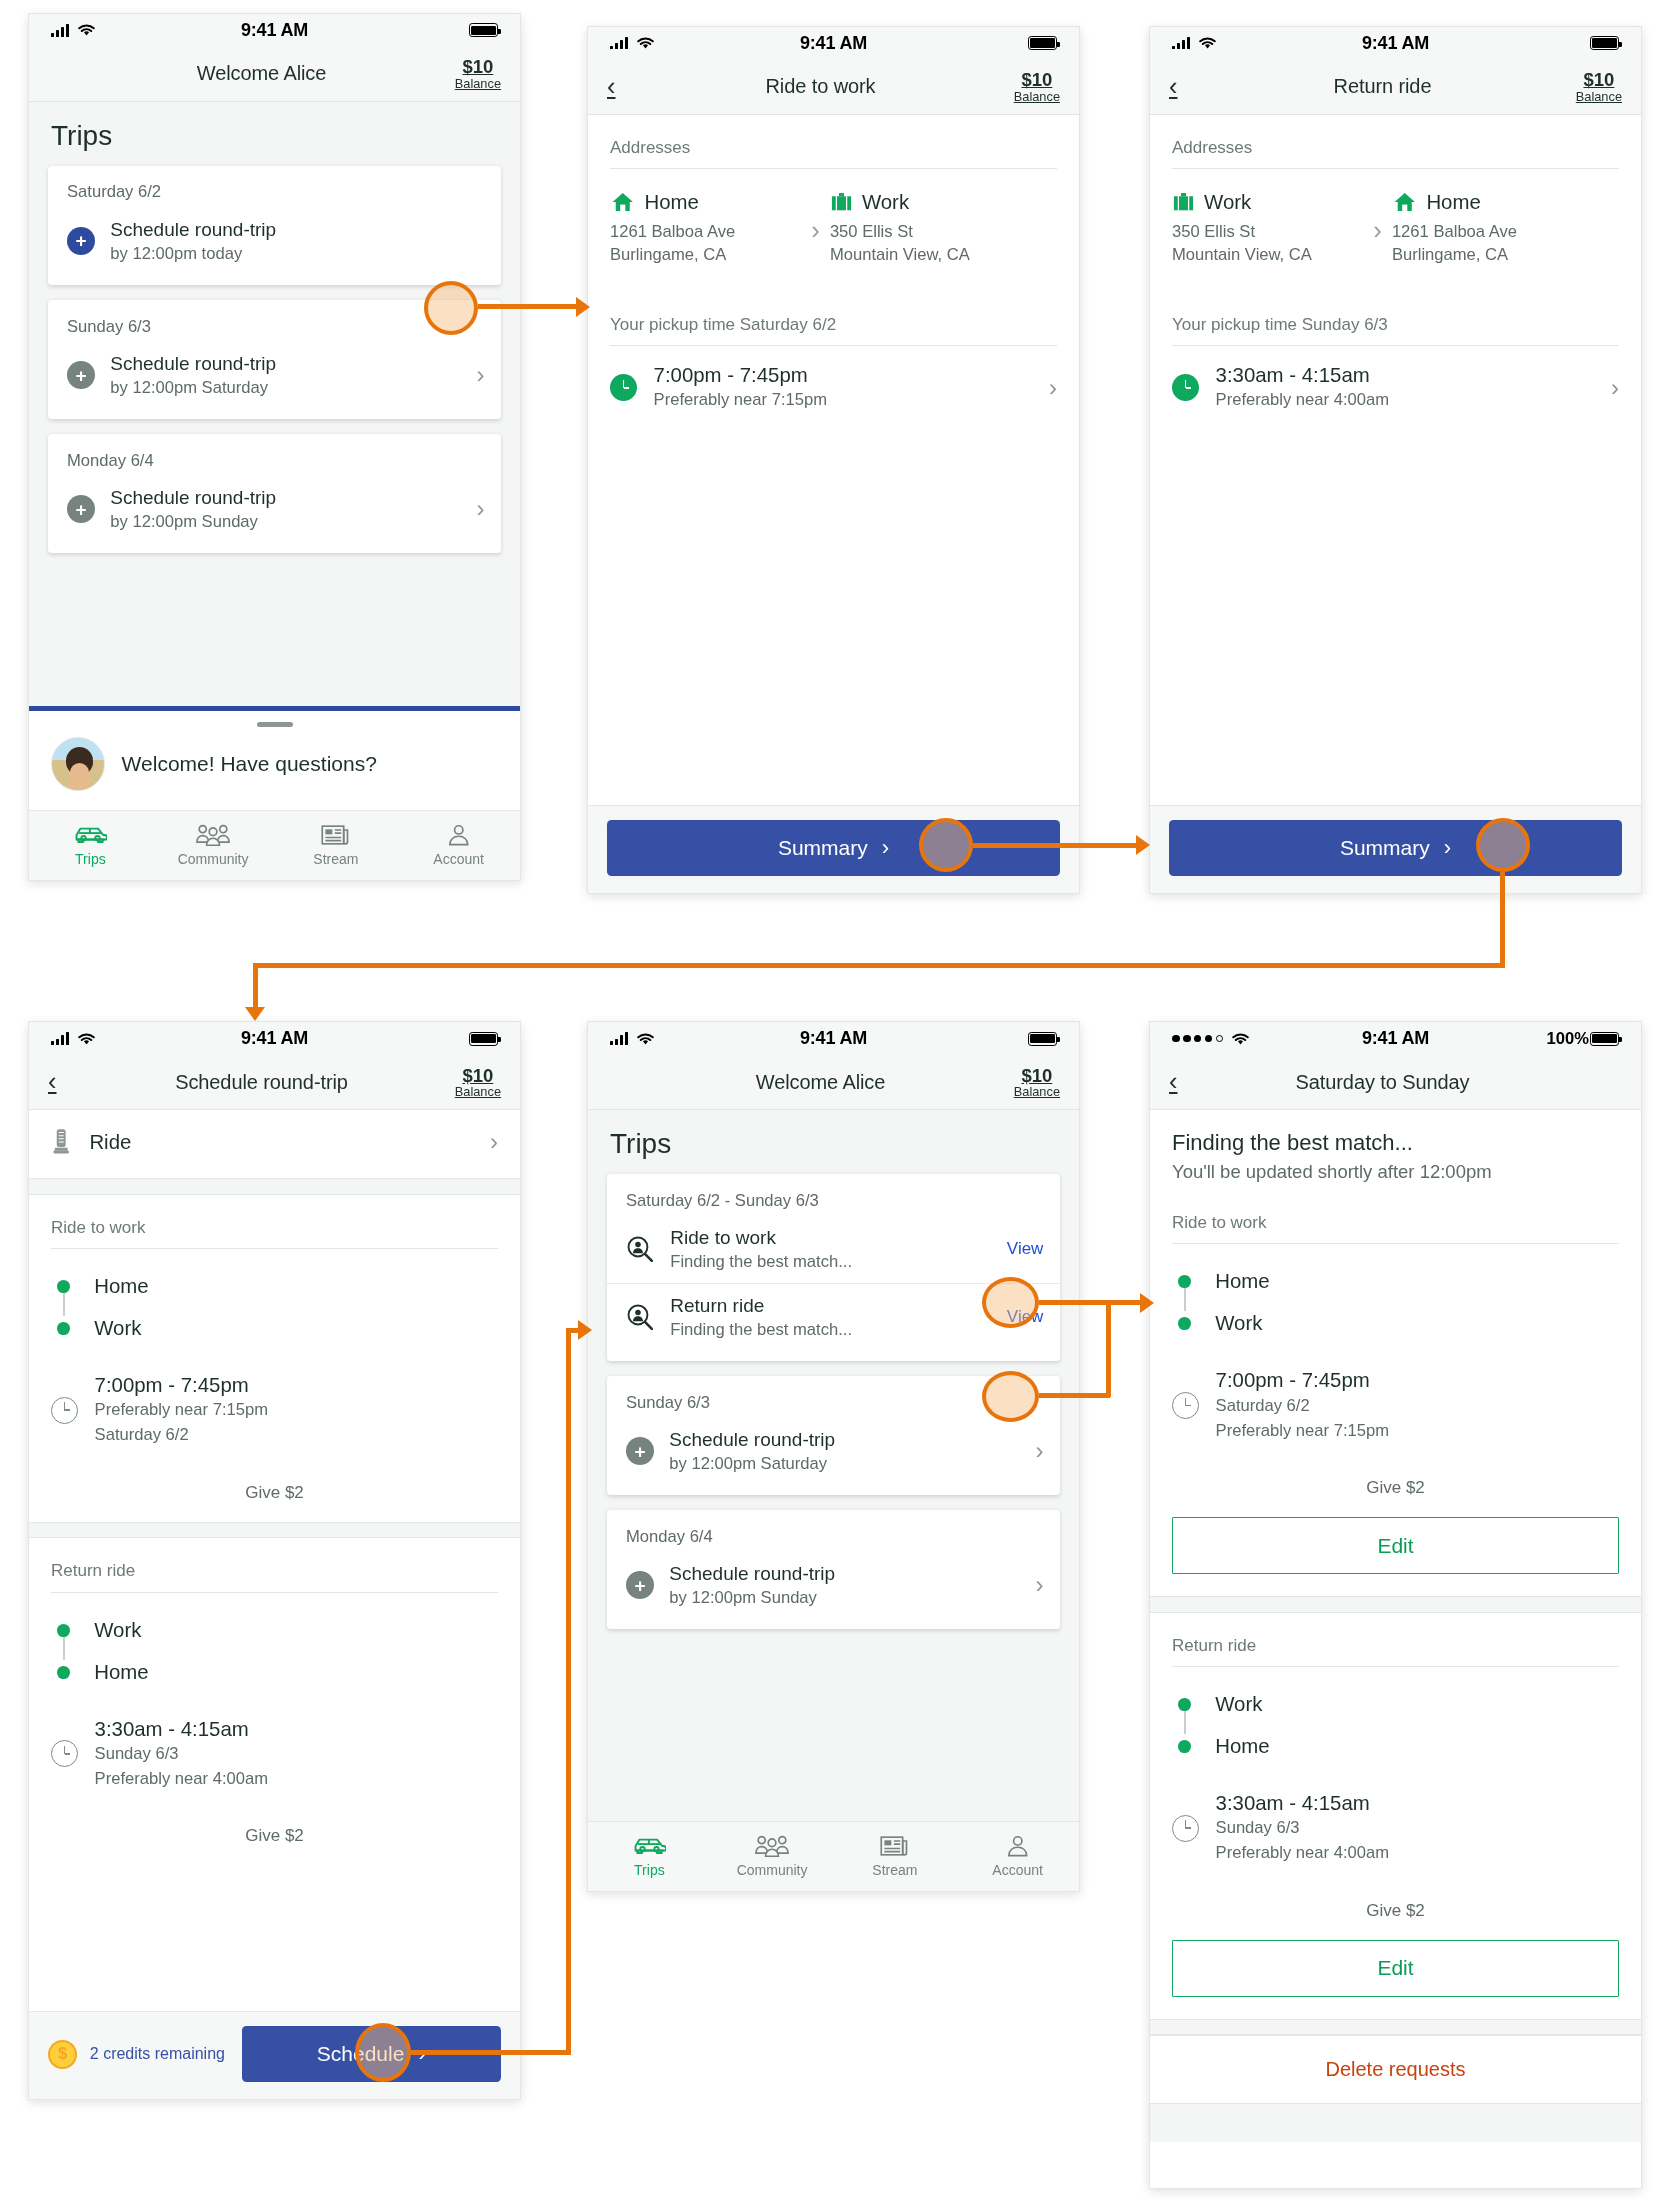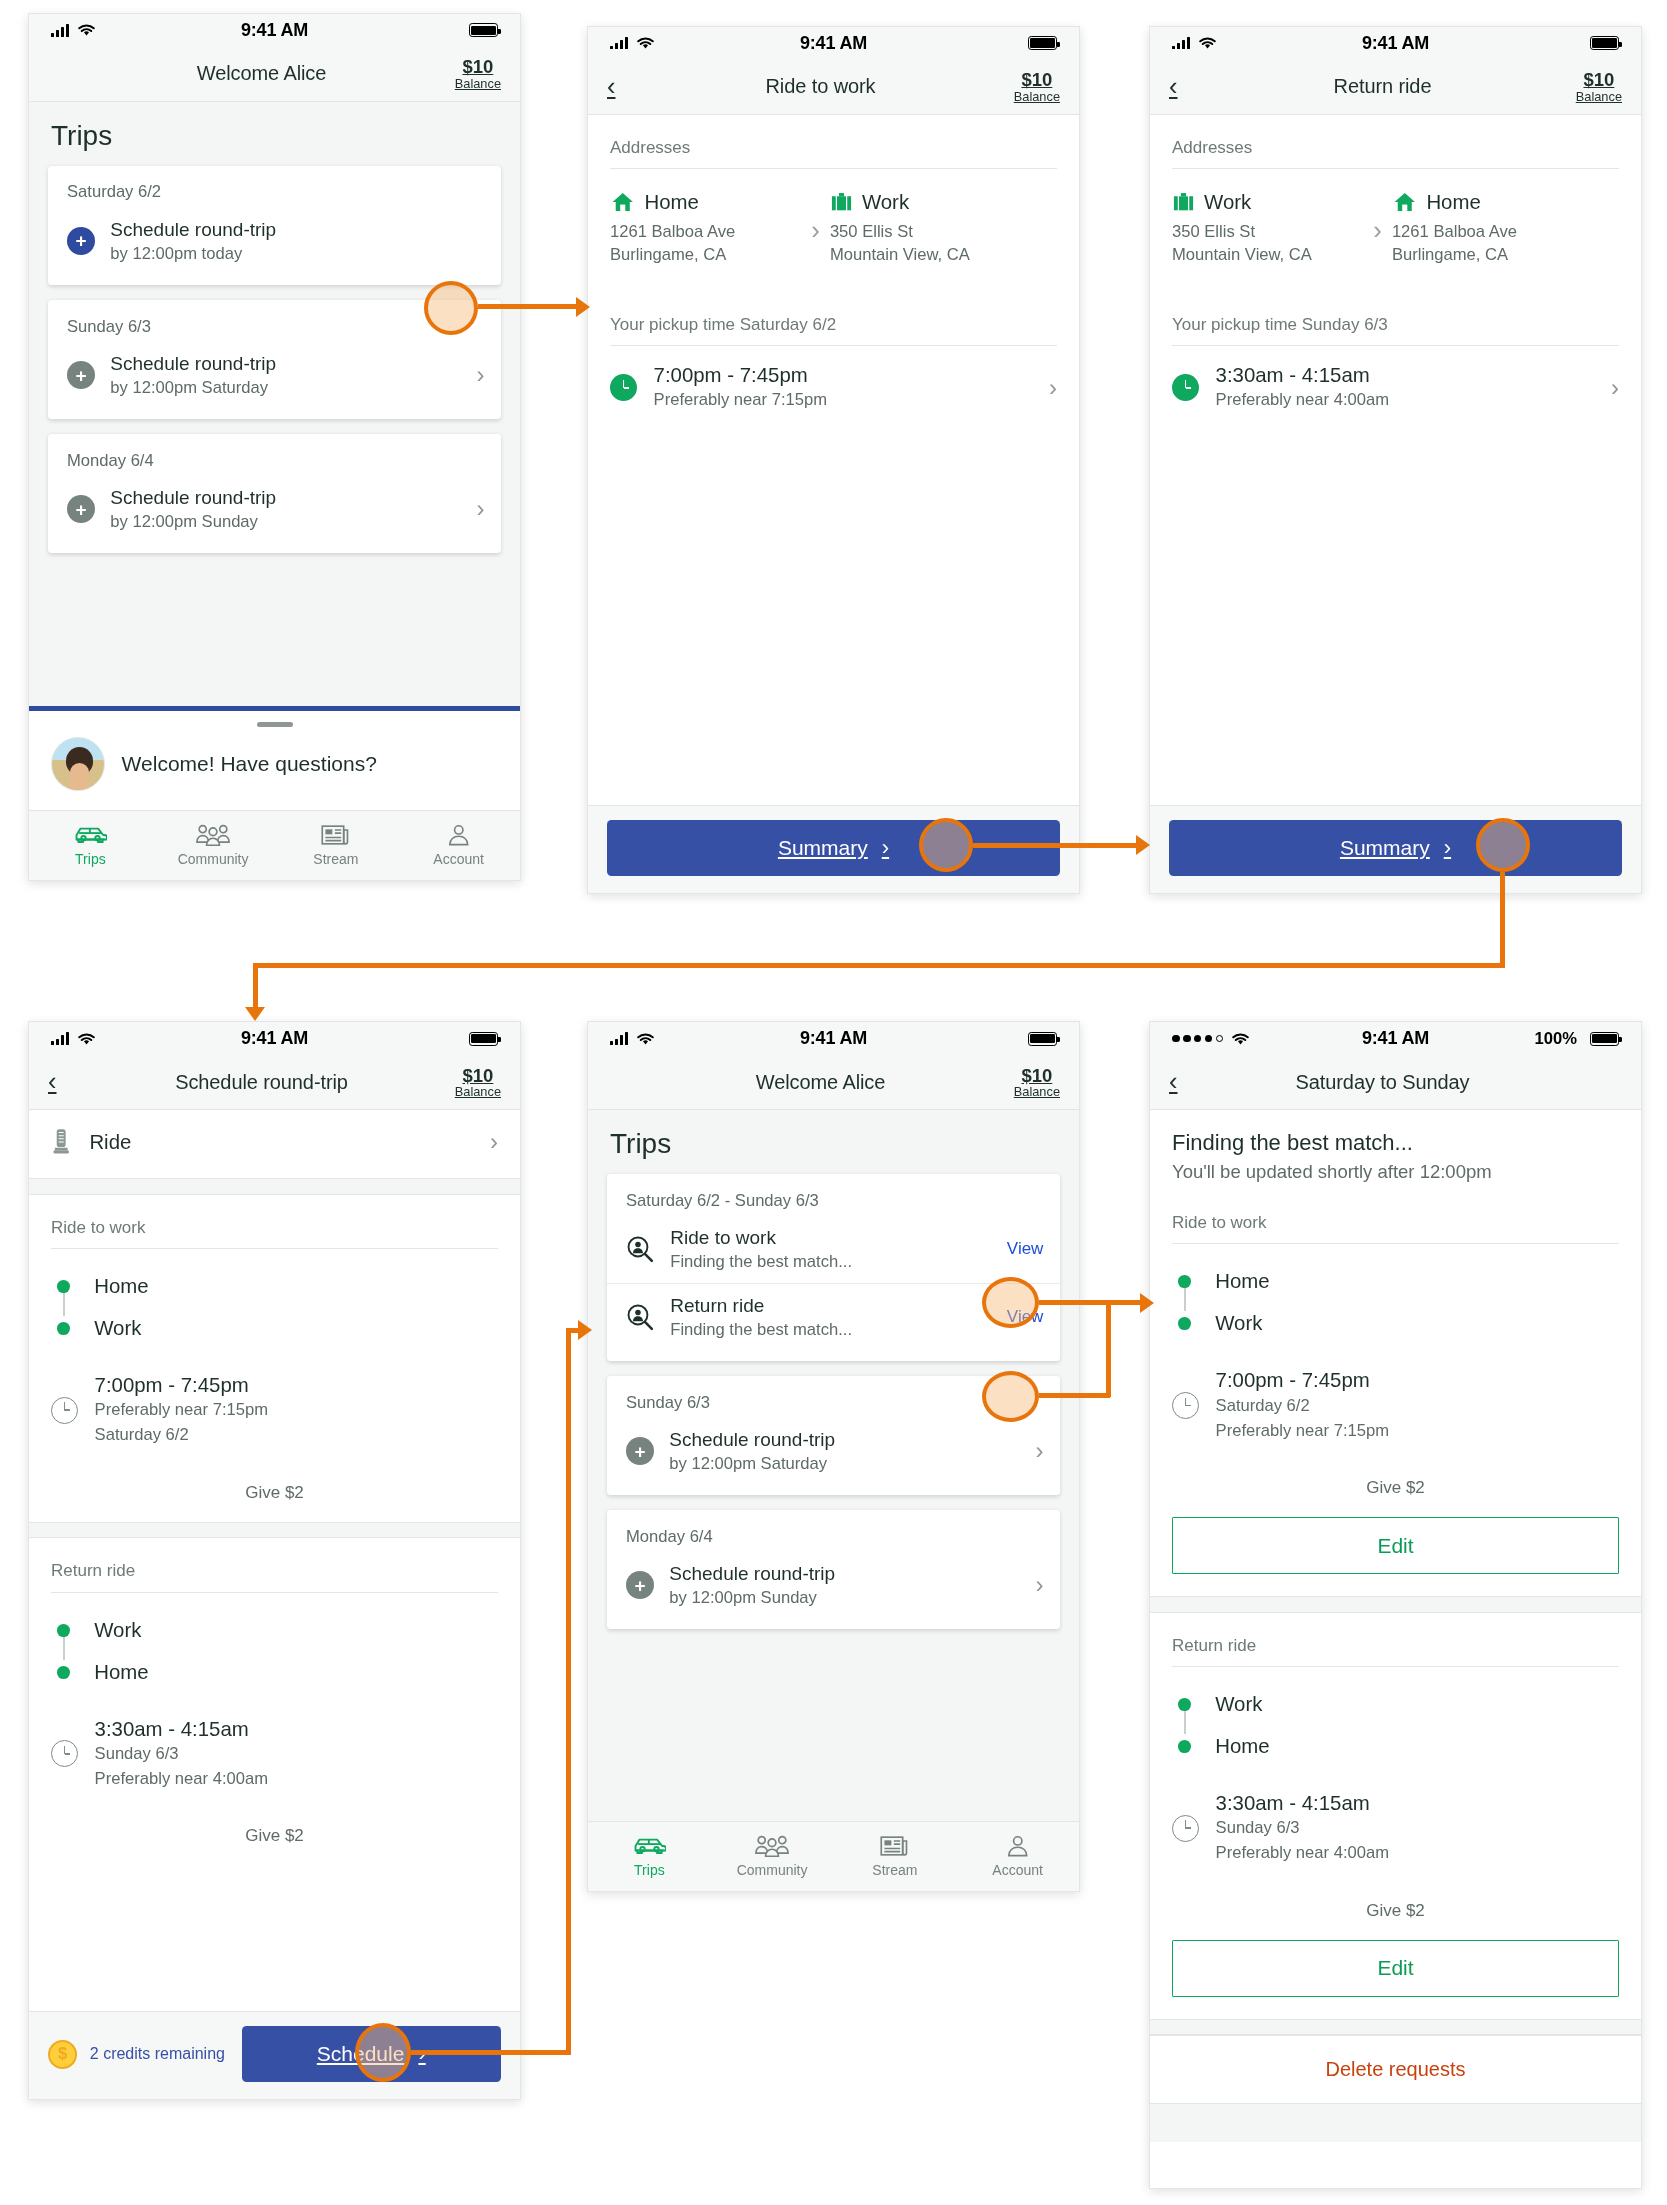--- a/index.html
+++ b/index.html
@@ -26,21 +26,21 @@
   .statusbar {
     height: 33px; background: #f6f7f7;
     display: flex; align-items: center; padding: 0 22px;
     position: relative; flex: 0 0 auto;
   }
   .sb-left { display: flex; align-items: center; gap: 7.7px; }
   .sb-time {
     position: absolute; left: 0; right: 0; text-align: center;
     font-size: 18px; font-weight: bold; letter-spacing: -0.2px; color: #000;
   }
-  .sb-right { margin-left: auto; display: flex; align-items: center; gap: 13px;
+  .sb-right { margin-left: auto; display: flex; align-items: center; gap: 1px;
               font-size: 16.6px; font-weight: bold; color: #000; }
   .bars { display: flex; align-items: flex-end; gap: 1.9px; height: 12.8px; }
   .bars i { width: 3.2px; background: #000; border-radius: 0.6px; display: block; }
   .bars i:nth-child(1){height:3.8px}.bars i:nth-child(2){height:6.4px}
   .bars i:nth-child(3){height:9.6px}.bars i:nth-child(4){height:12.8px}
   .dots { display: flex; align-items: center; gap: 3.2px; }
   .dots i { width: 7.7px; height: 7.7px; border-radius: 50%; background: #000; display: block; }
   .dots i.hollow { background: transparent; border: 1.3px solid #000; }
   .batt { width: 29px; height: 14px; border: 1.3px solid #000; border-radius: 3.2px;
           position: relative; padding: 1.3px; }
@@ -134,21 +134,21 @@
                flex: 0 0 auto; margin-left: 6.4px; }
   .stop .nm { font-size: 20.4px; margin-left: 24px; color: #1f3029; }
   .stopline { position: absolute; left: 12px; width: 1.9px; background: #c9cfcd; z-index: 1; }
 
   .give { text-align: center; font-size: 17px; color: #5e6b66; padding: 14px 0 19px; }
 
   
   .btn-primary {
     background: #3650a6; color: #fff; border-radius: 4.5px; height: 56px;
     display: flex; align-items: center; justify-content: center; gap: 14px;
-    font-size: 21px; position: relative; text-decoration: underline;
+    font-size: 21px; position: relative;
   }
   .btn-primary .arw { font-size: 22px; font-weight: 300; }
   .btn-outline {
     border: 1.9px solid #0fa85f; color: #0c9b57; border-radius: 1px; height: 57px;
     display: flex; align-items: center; justify-content: center; font-size: 21px;
     background: #fff;
   }
   .footer-bar { background: #f6f7f7; border-top: 0.6px solid #e3e6e6; padding: 14px 19px 16.6px;
                 flex: 0 0 auto; }
   .footer-split { display: flex; align-items: center; gap: 16.6px; }

